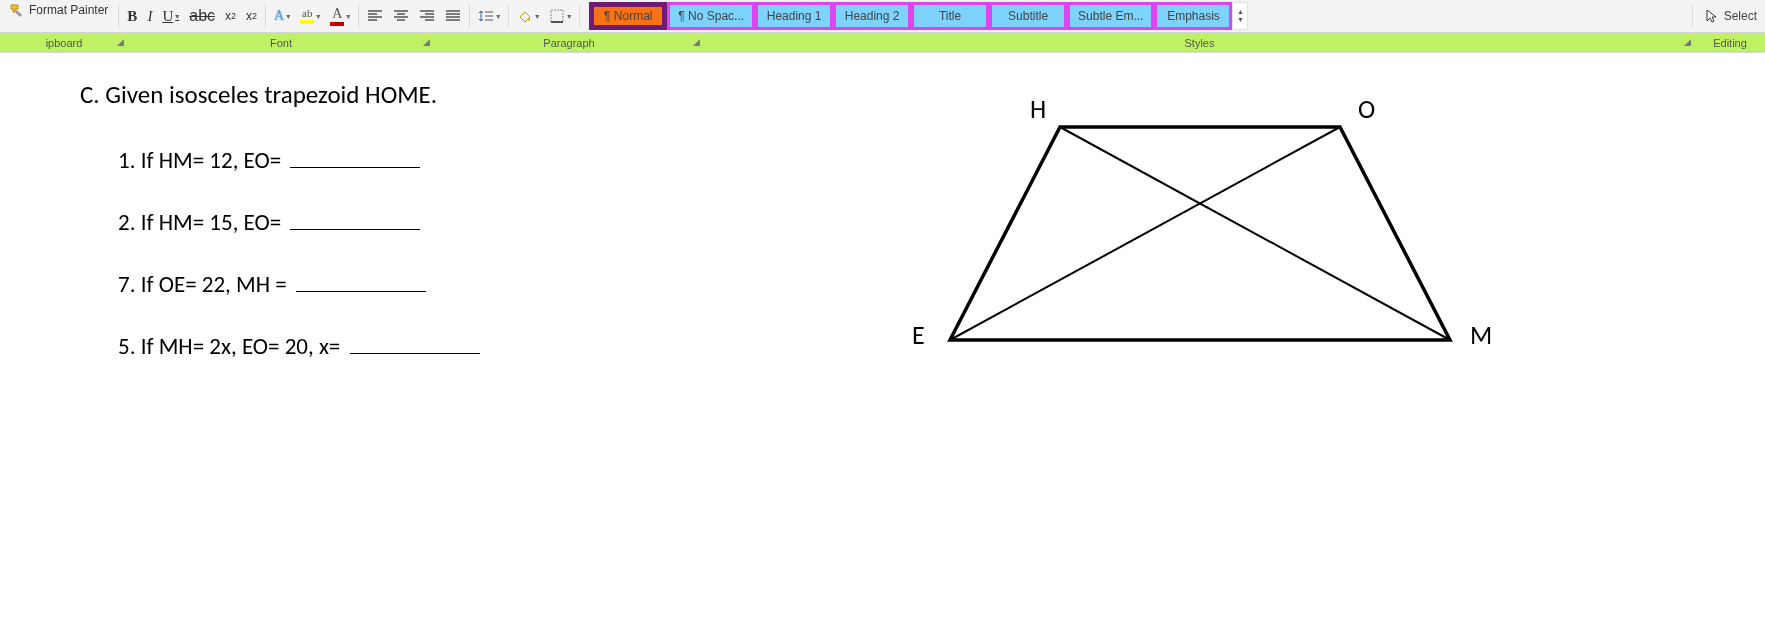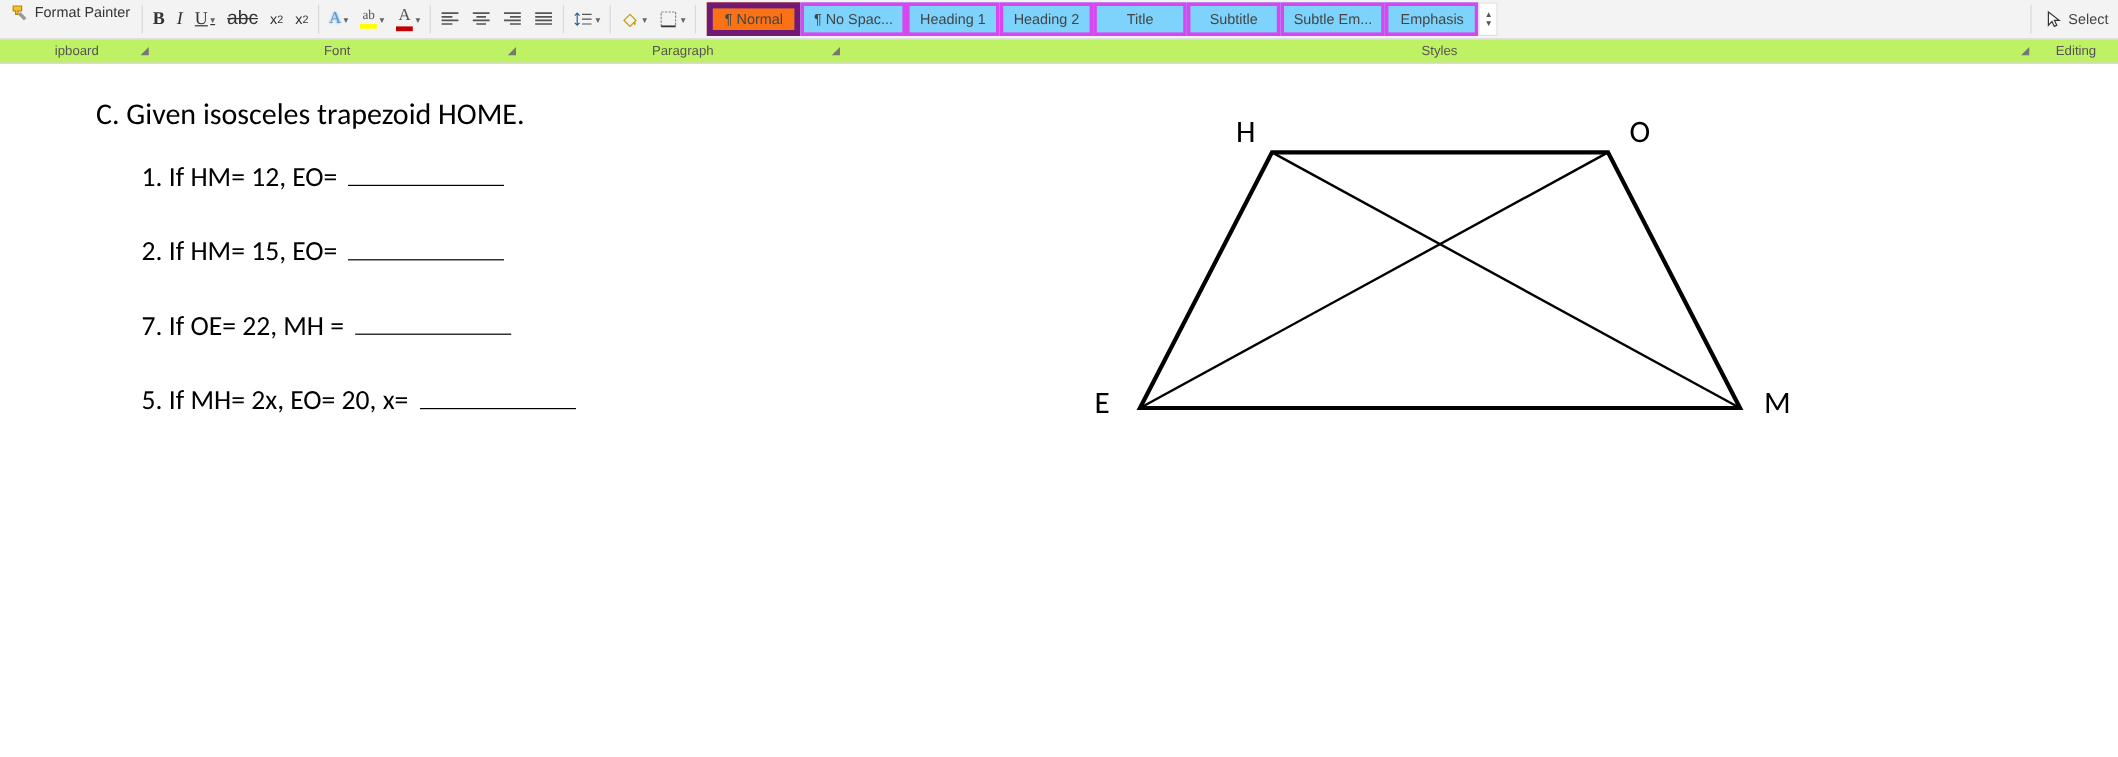--- a/index.html
+++ b/index.html
@@ -93,21 +93,21 @@
   .doc {
     padding: 26px 0 0 80px;
     font-family: Calibri, sans-serif;
     color: #000;
     font-size: 23px;
     display:flex;
     align-items:flex-start;
     gap: 40px;
   }
   .leftcol { flex:0 0 760px;}
-  .heading { font-size: 25px; margin-bottom: 24px; }
+  .heading { font-size: 25px; margin-bottom: 36px; }
   .qline { font-size: 23px; margin: 0 0 34px 38px; }
   .blank {
     display:inline-block;
     border-bottom: 1.5px solid #000;
     width: 130px;
     vertical-align: baseline;
     margin-left: 4px;
   }
   .figwrap {
     position:relative;

